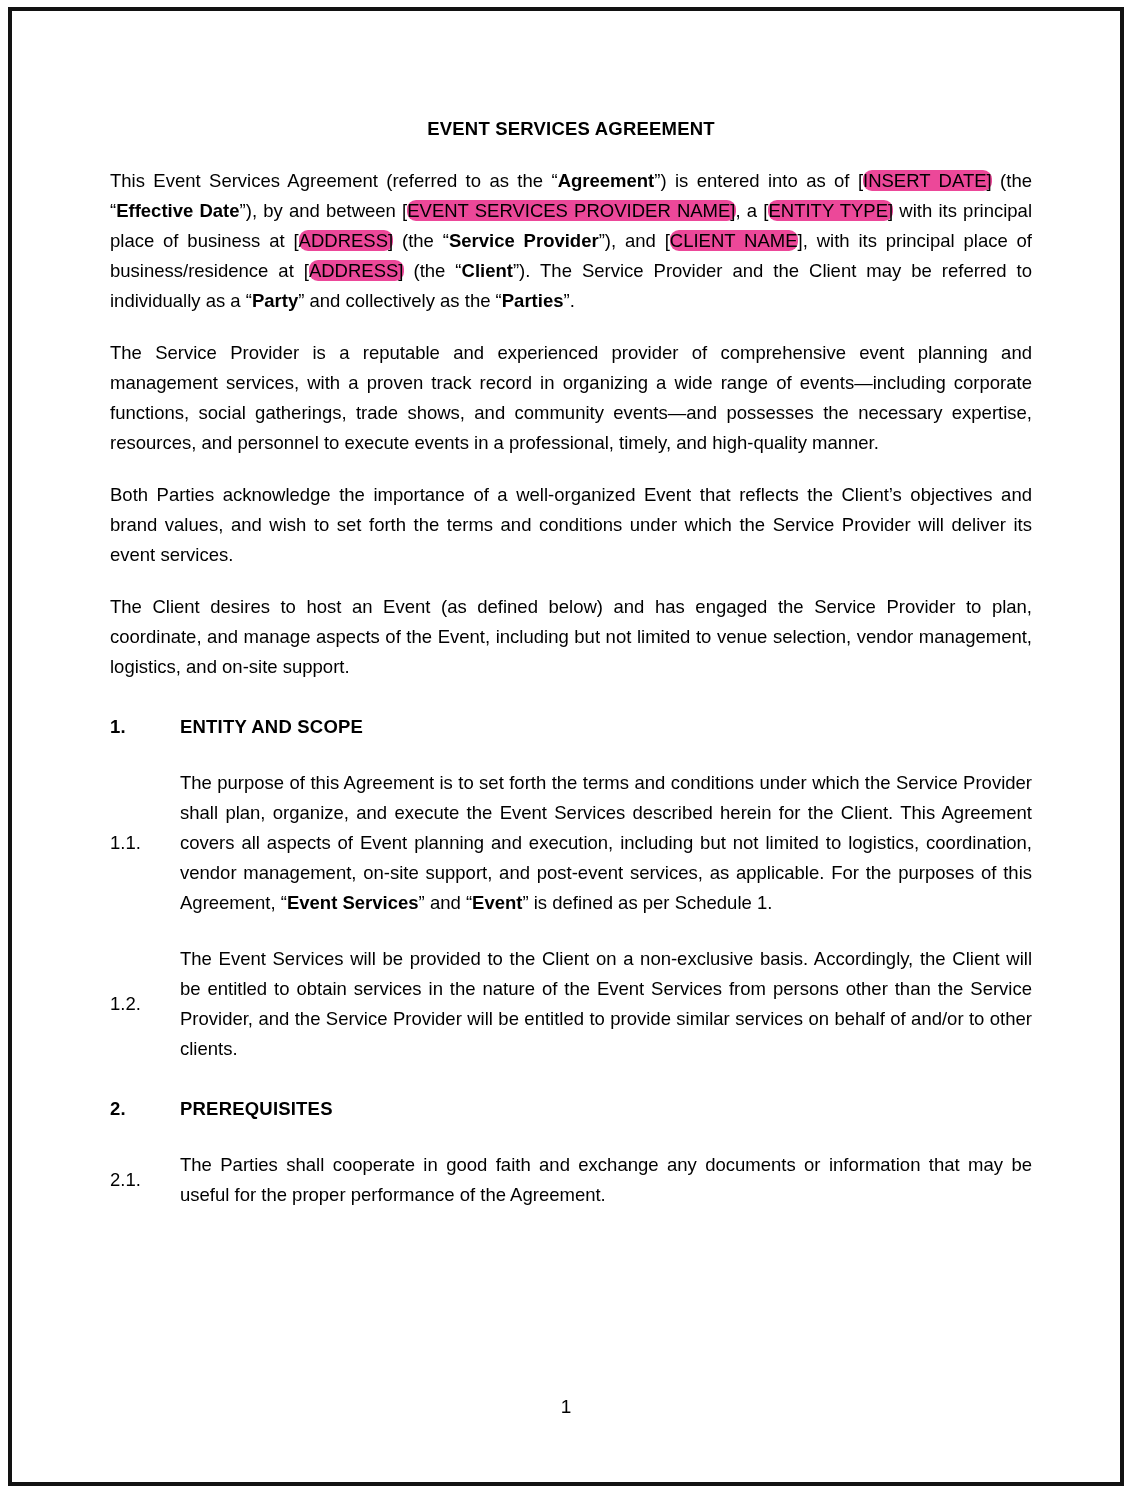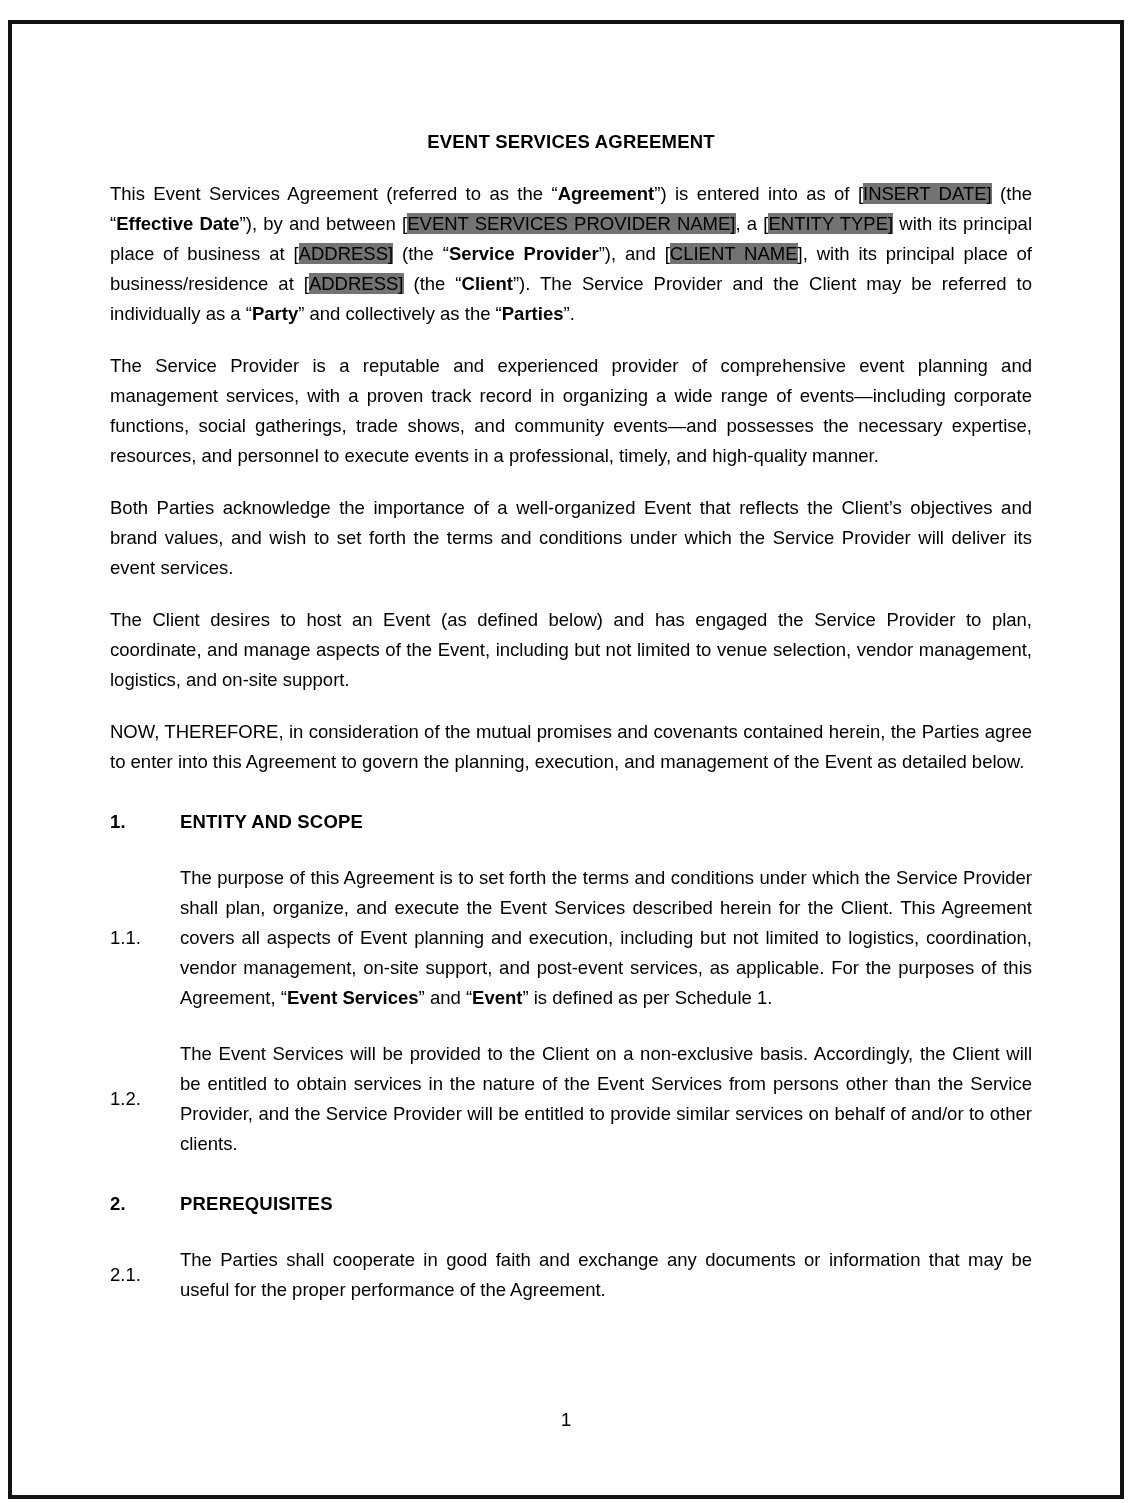--- a/index.html
+++ b/index.html
@@ -11,21 +11,21 @@
     width: 1140px;
     height: 1503px;
     font-family: "Liberation Sans", "DejaVu Sans", sans-serif;
     -webkit-font-smoothing: antialiased;
   }
 
   
   .page-frame {
     position: absolute;
     left: 8px;
-    top: 20px;
+    top: 7px;
     width: 1116px;   
     height: 1479px;
     border: 4px solid #121212;
     box-sizing: border-box;
     background: #ffffff;
     overflow: hidden;
   }
 
   .page-body {
     position: absolute;
@@ -61,21 +61,22 @@
 
   p.para {
     margin: 0 0 22px 0;
     text-align: justify;
   }
   p.para:last-child { margin-bottom: 0; }
 
   b, .b { font-weight: bold; }
 
   .hl {
-    background-color: #737373;
+    background-color: #ec4899;
+    border-radius: 9px;
   }
 
   
   .section-heading {
     display: flex;
     margin: 30px 0 26px 0;
     font-weight: bold;
     font-size: 18.5px;
     letter-spacing: 0.2px;
   }
@@ -125,21 +126,20 @@
       <div class="doc-title">EVENT SERVICES AGREEMENT</div>
 
       <p class="para"><span>This Event Services Agreement (referred to as the “</span><b>Agreement</b><span>”) is entered into as of [</span><span class="hl">INSERT DATE]</span><span> (the “</span><b>Effective Date</b><span>”), by and between [</span><span class="hl">EVENT SERVICES PROVIDER NAME]</span><span>, a [</span><span class="hl">ENTITY TYPE]</span><span> with its principal place of business at [</span><span class="hl">ADDRESS]</span><span> (the “</span><b>Service Provider</b><span>”), and [</span><span class="hl">CLIENT NAME</span><span>], with its principal place of business/residence at [</span><span class="hl">ADDRESS]</span><span> (the “</span><b>Client</b><span>”). The Service Provider and the Client may be referred to individually as a “</span><b>Party</b><span>” and collectively as the “</span><b>Parties</b><span>”.</span></p>
 
       <p class="para">The Service Provider is a reputable and experienced provider of comprehensive event planning and management services, with a proven track record in organizing a wide range of events—including corporate functions, social gatherings, trade shows, and community events—and possesses the necessary expertise, resources, and personnel to execute events in a professional, timely, and high-quality manner.</p>
 
       <p class="para">Both Parties acknowledge the importance of a well-organized Event that reflects the Client’s objectives and brand values, and wish to set forth the terms and conditions under which the Service Provider will deliver its event services.</p>
 
       <p class="para">The Client desires to host an Event (as defined below) and has engaged the Service Provider to plan, coordinate, and manage aspects of the Event, including but not limited to venue selection, vendor management, logistics, and on-site support.</p>
 
-      <p class="para">NOW, THEREFORE, in consideration of the mutual promises and covenants contained herein, the Parties agree to enter into this Agreement to govern the planning, execution, and management of the Event as detailed below.</p>
 
       <div class="section-heading">
         <span class="num">1.</span>
         <span class="txt">ENTITY AND SCOPE</span>
       </div>
 
       <div class="clause">
         <span class="num">1.1.</span>
         <span class="txt"><span>The purpose of this Agreement is to set forth the terms and conditions under which the Service Provider shall plan, organize, and execute the Event Services described herein for the Client. This Agreement covers all aspects of Event planning and execution, including but not limited to logistics, coordination, vendor management, on-site support, and post-event services, as applicable. For the purposes of this Agreement, “</span><b>Event Services</b><span>” and “</span><b>Event</b><span>” is defined as per Schedule 1.</span></span>
       </div>

